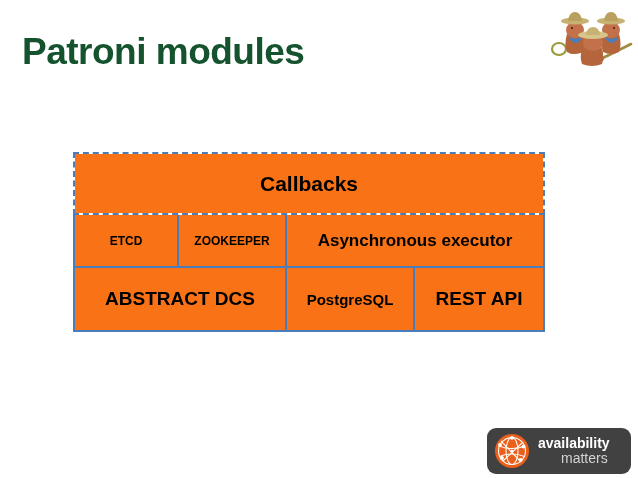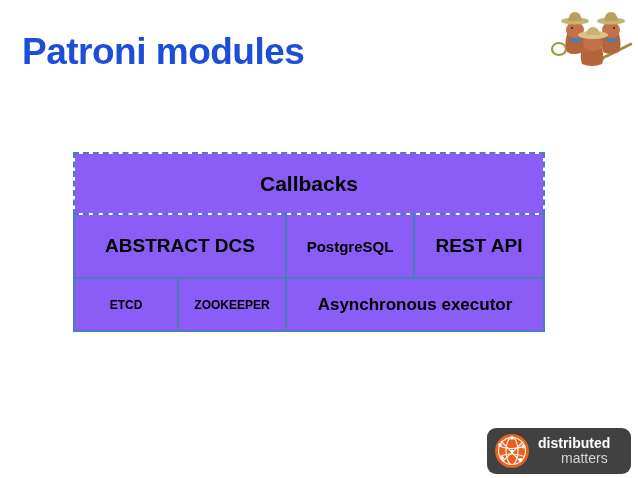--- a/index.html
+++ b/index.html
@@ -16,21 +16,21 @@
     -webkit-font-smoothing: antialiased;
   }
 
   
   #slide-title {
     position: absolute;
     left: 22px;
     top: 32px;
     font-size: 37px;
     font-weight: bold;
-    color: #1d4ed8;
+    color: #14532d;
     letter-spacing: -0.5px;
     line-height: 1.1;
     white-space: nowrap;
   }
 
   
   #pg-logo {
     position: absolute;
     left: 545px;
     top: 2px;
@@ -52,21 +52,21 @@
     width: 100%;
   }
   .dia-cell {
     box-sizing: border-box;
     display: flex;
     align-items: center;
     justify-content: center;
     color: #000000;
     font-weight: bold;
     text-align: center;
-    background: #8b5cf6;
+    background: #f97316;
   }
 
   
   #row-callbacks {
     height: 63px;
     border: 2px dashed #4a7ebb;
     border-style: dashed;
   }
   #row-callbacks .dia-cell {
     width: 100%;
@@ -213,30 +213,30 @@
   </svg>
 </div>
 
 <div id="diagram">
 
   <div class="dia-row" id="row-callbacks">
     <div class="dia-cell">Callbacks</div>
   </div>
 
 
+  <div class="dia-row" id="row-backends">
+    <div class="dia-cell" id="cell-etcd">ETCD</div>
+    <div class="dia-cell" id="cell-zookeeper">ZOOKEEPER</div>
+    <div class="dia-cell" id="cell-async-executor">Asynchronous executor</div>
+  </div>
+
   <div class="dia-row" id="row-components">
     <div class="dia-cell" id="cell-abstract-dcs">ABSTRACT DCS</div>
     <div class="dia-cell" id="cell-postgresql">PostgreSQL</div>
     <div class="dia-cell" id="cell-rest-api">REST API</div>
-  </div>
-
-  <div class="dia-row" id="row-backends">
-    <div class="dia-cell" id="cell-etcd">ETCD</div>
-    <div class="dia-cell" id="cell-zookeeper">ZOOKEEPER</div>
-    <div class="dia-cell" id="cell-async-executor">Asynchronous executor</div>
   </div>
 
 </div>
 
 <div id="dm-logo">
   <svg id="dm-mark" viewBox="0 0 38 38">
     <circle cx="19" cy="19" r="17" fill="#e8601c"></circle>
     <g stroke="#ffffff" stroke-width="1.1" fill="none" opacity="0.95">
       <circle cx="19" cy="19" r="13.5"></circle>
       <ellipse cx="19" cy="19" rx="6" ry="13.5"></ellipse>
@@ -248,16 +248,16 @@
     <g fill="#ffffff">
       <circle cx="19" cy="5.8" r="1.9"></circle>
       <circle cx="30.5" cy="14.5" r="1.9"></circle>
       <circle cx="27.5" cy="28" r="1.9"></circle>
       <circle cx="9" cy="26" r="1.9"></circle>
       <circle cx="7" cy="13" r="1.9"></circle>
       <circle cx="19" cy="19" r="1.5"></circle>
     </g>
   </svg>
   <div id="dm-wordmark">
-    <span id="dm-line1">distributed</span>
+    <span id="dm-line1">availability</span>
     <span id="dm-line2">matters</span>
   </div>
 </div>
 
 </body></html>

